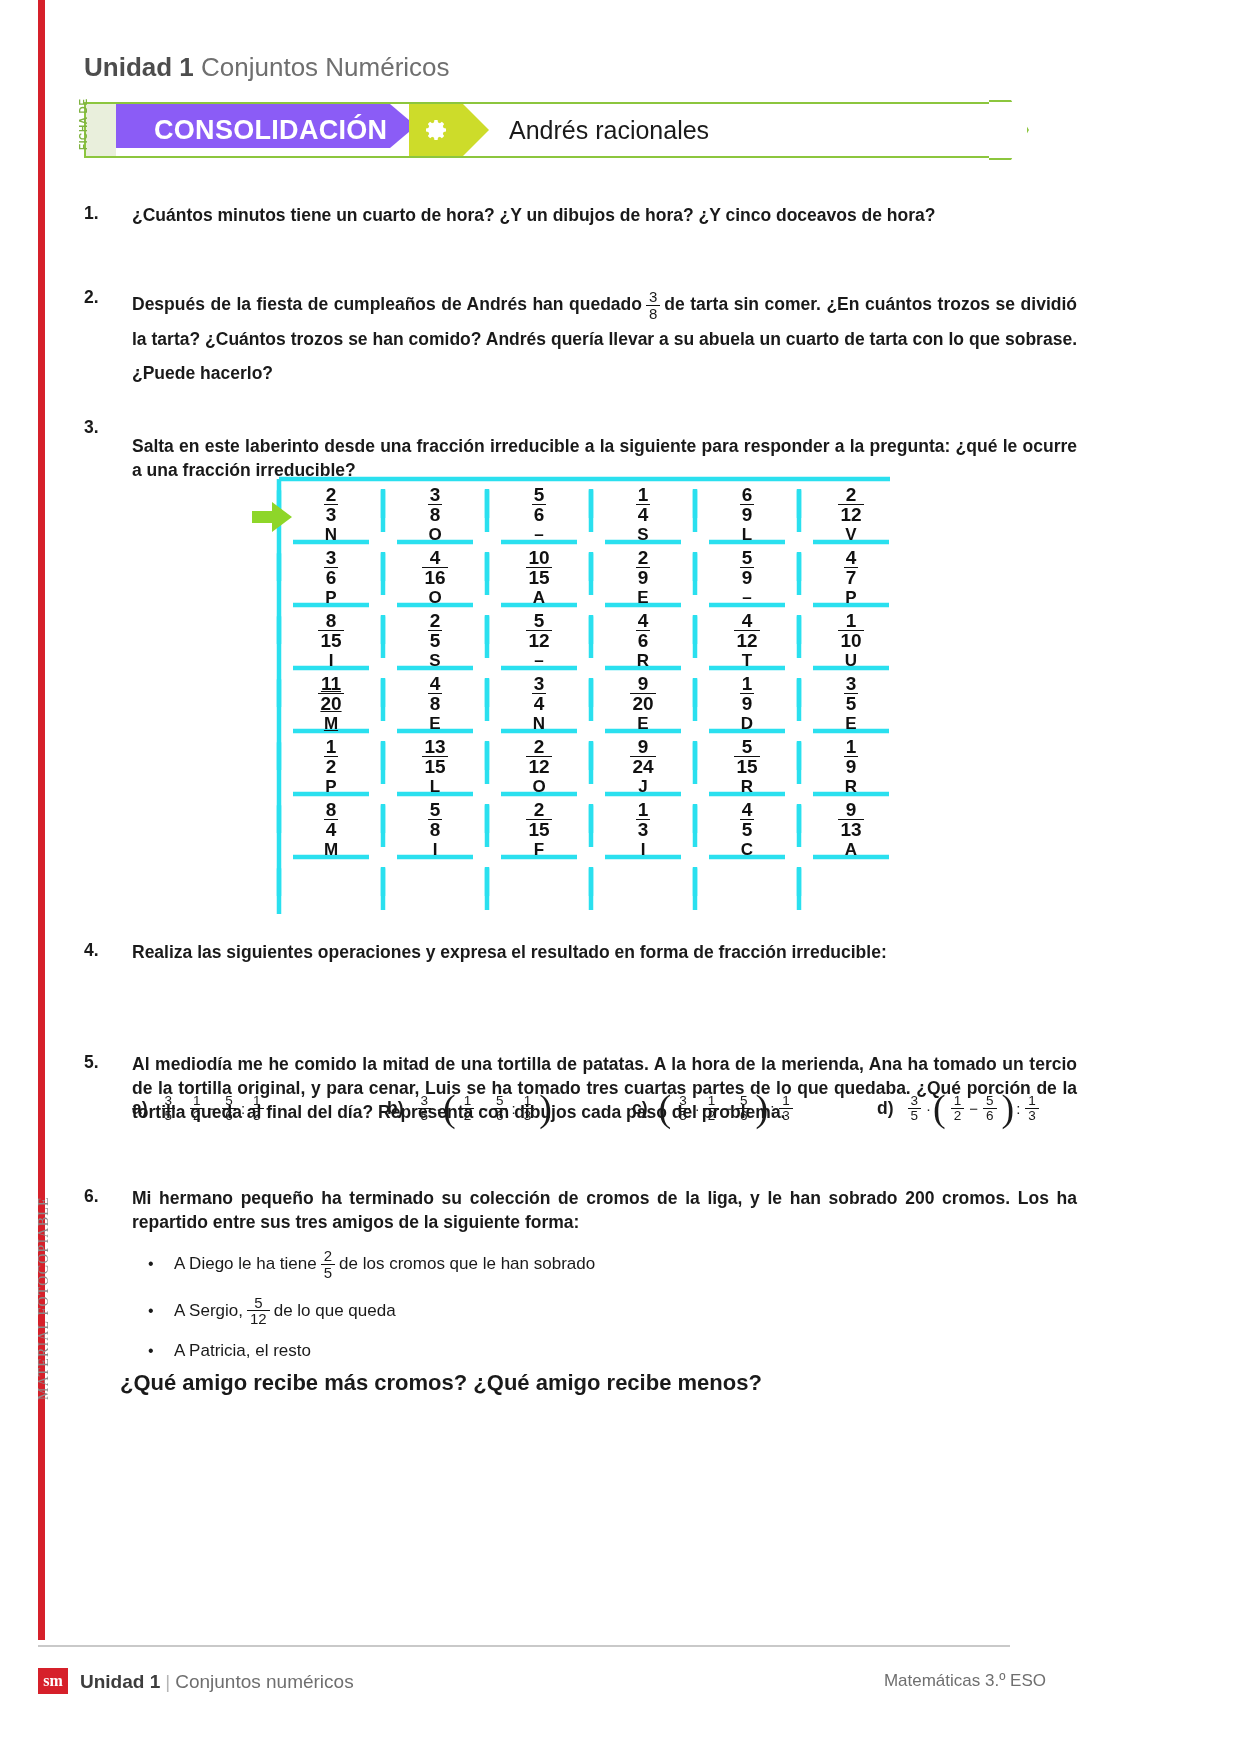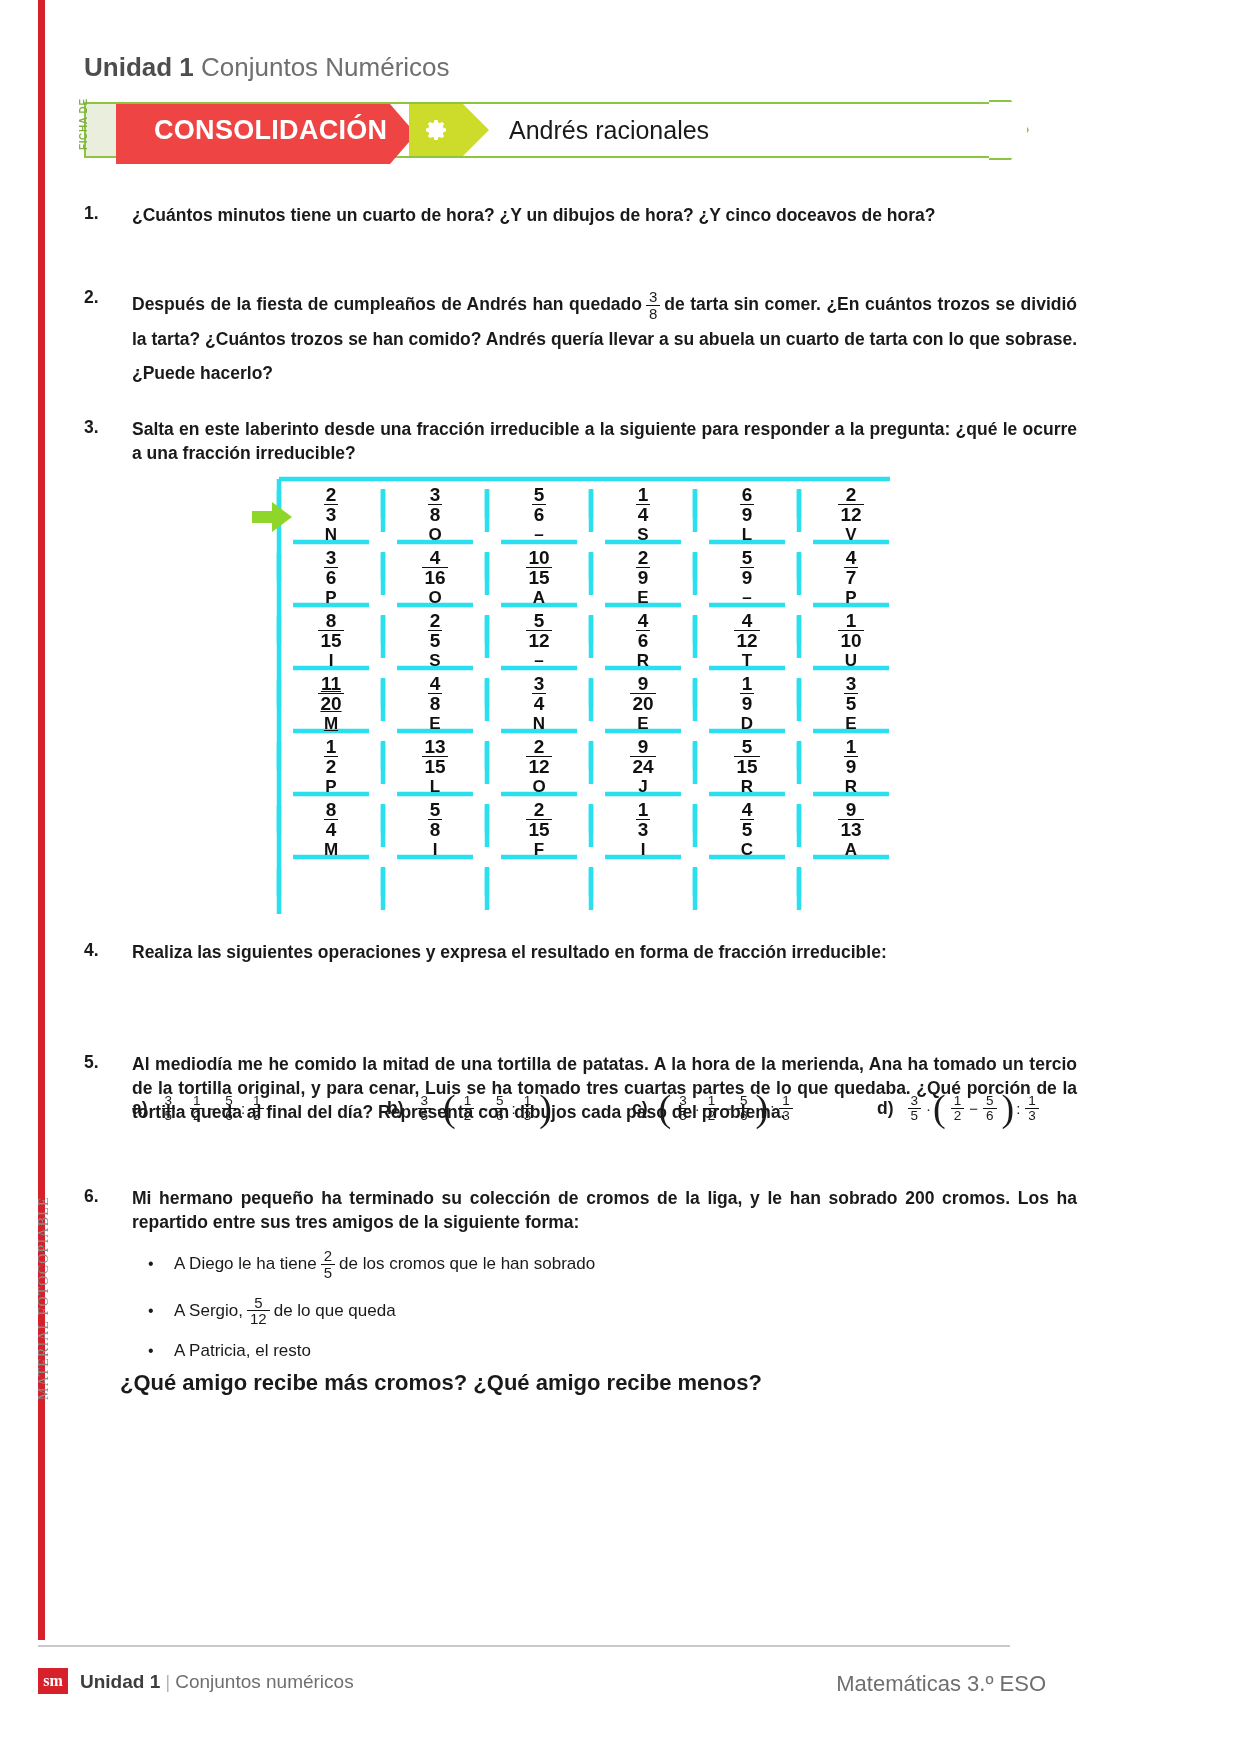--- a/index.html
+++ b/index.html
@@ -49,22 +49,22 @@
     position:absolute; left:2px; top:2px; width:30px; height:52px;
     background:#e9efdc;
   }
   .bn-fichade span {
     position:absolute; left:-8px; top:46px;
     transform-origin:left top; transform:rotate(-90deg);
     font-size:10px; font-weight:bold; color:#7fb241; letter-spacing:0.6px;
     white-space:nowrap;
   }
   .bn-green {
-    position:absolute; left:32px; top:2px; width:300px; height:60px;
-    background:#ef4444;
+    position:absolute; left:32px; top:2px; width:300px; height:44px;
+    background:#8b5cf6;
     clip-path:polygon(0 0, calc(100% - 26px) 0, 100% 50%, calc(100% - 26px) 100%, 0 100%);
   }
   .bn-green span {
     position:absolute; left:38px; top:11px;
     color:#ffffff; font-weight:bold; font-size:27px; letter-spacing:0.3px;
   }
   .bn-lime {
     position:absolute; left:325px; top:2px; width:80px; height:52px;
     background:#cddc2a;
     clip-path:polygon(0 0, calc(100% - 26px) 0, 100% 50%, calc(100% - 26px) 100%, 0 100%);
@@ -139,21 +139,21 @@
     background:#d6202a; color:#ffffff; font-weight:bold; font-size:16px;
     display:flex; align-items:center; justify-content:center;
     font-family:"Liberation Serif", serif;
   }
   #foot-left {
     position:absolute; left:80px; top:1671px; font-size:19px; color:#6f6f6f;text-align:center;
   }
   #foot-left .b { font-weight:bold; color:#3d3d3d; }
   #foot-left .sep { color:#b5b5b5; margin:0 5px; }
   #foot-right {
-    position:absolute; right:195px; top:1671px; font-size:22px; color:#6f6f6f;
+    position:absolute; right:195px; top:1671px; font-size:17px; color:#6f6f6f;
     white-space:nowrap;
     margin-left:22px;
   }
 </style>
 </head>
 <body>
 
 <div id="left-rail"></div>
 <div id="side-text">MATERIAL FOTOCOPIABLE</div>
 
@@ -189,21 +189,21 @@
   <div class="ex-body just" style="width:945px; line-height:1.95;">
     <span>Después de la fiesta de cumpleaños de Andrés han quedado</span><span class="fr">
         <span class="n">3</span>
         <span class="d">8</span>
       </span><span>de tarta sin comer. ¿En cuántos trozos se dividió la tarta? ¿Cuántos trozos se han comido? Andrés quería llevar a su abuela un cuarto de tarta con lo que sobrase. ¿Puede hacerlo?</span>
   </div>
 </div>
 
 <div class="ex" style="left:84px; top:417px; width:960px;">
   <div class="ex-num">3.</div>
-  <div class="ex-body just" style="width:945px;">Salta en este laberinto desde una fracción irreducible a la siguiente para responder a la pregunta: ¿qué le ocurre a una fracción irreducible?</div>
+  <div class="ex-body just" style="width:945px;margin-top:17px;">Salta en este laberinto desde una fracción irreducible a la siguiente para responder a la pregunta: ¿qué le ocurre a una fracción irreducible?</div>
 </div>
 
 <div id="maze">
   <svg id="maze-svg" width="625" height="443">
       <line x1="14" y1="8" x2="638" y2="8" stroke="#2ae0ef" stroke-width="4.5"></line>
       <line x1="14" y1="8" x2="14" y2="449" stroke="#2ae0ef" stroke-width="4.5"></line>
       <line x1="638" y1="8" x2="638" y2="449" stroke="#2ae0ef" stroke-width="4.5"></line>
       <line x1="14" y1="449" x2="638" y2="449" stroke="#2ae0ef" stroke-width="4.5"></line>
       <line x1="28" y1="71" x2="104" y2="71" stroke="#2ae0ef" stroke-width="4.5"></line>
       <line x1="132" y1="71" x2="208" y2="71" stroke="#2ae0ef" stroke-width="4.5"></line>

